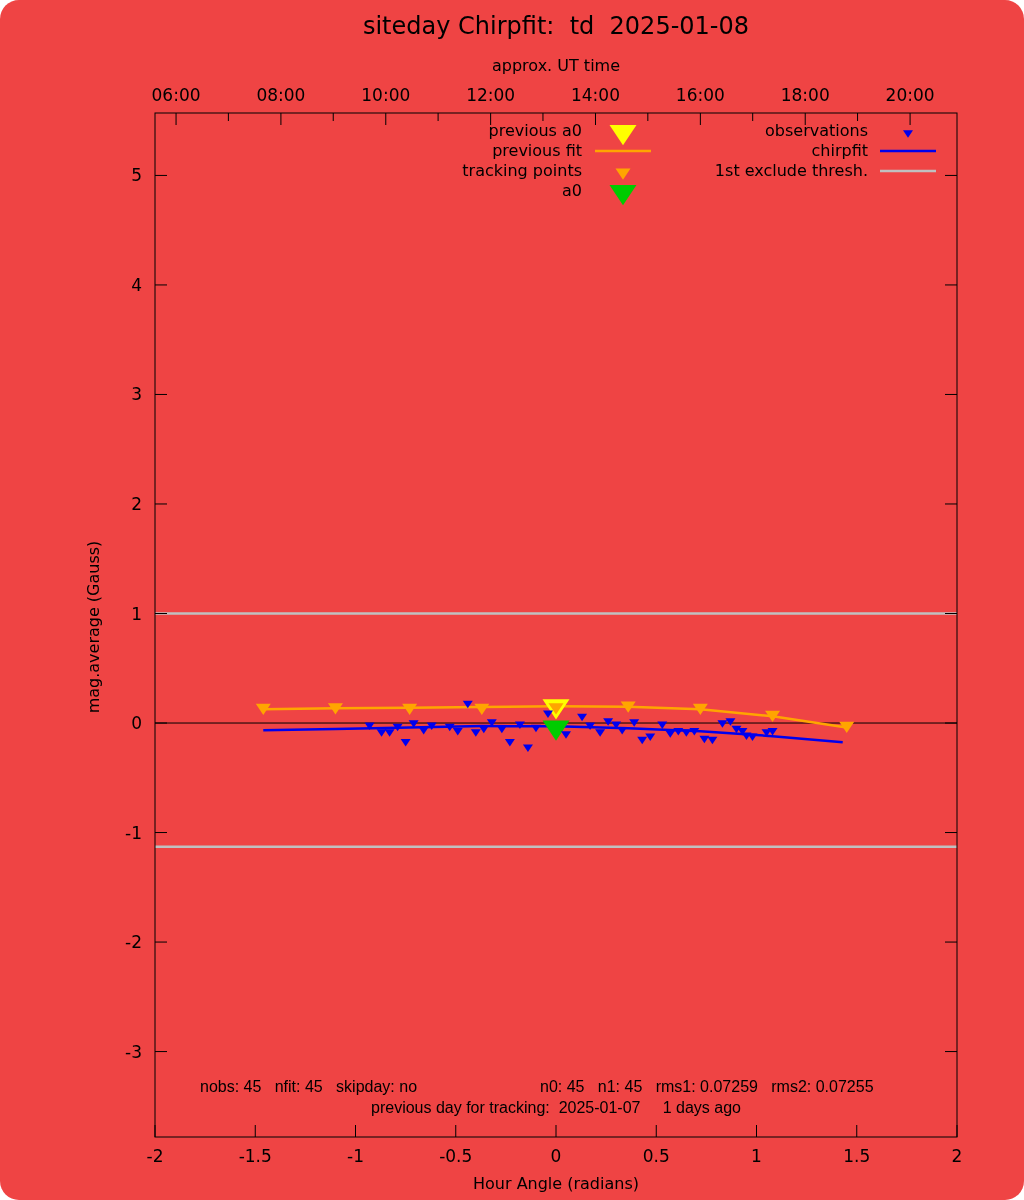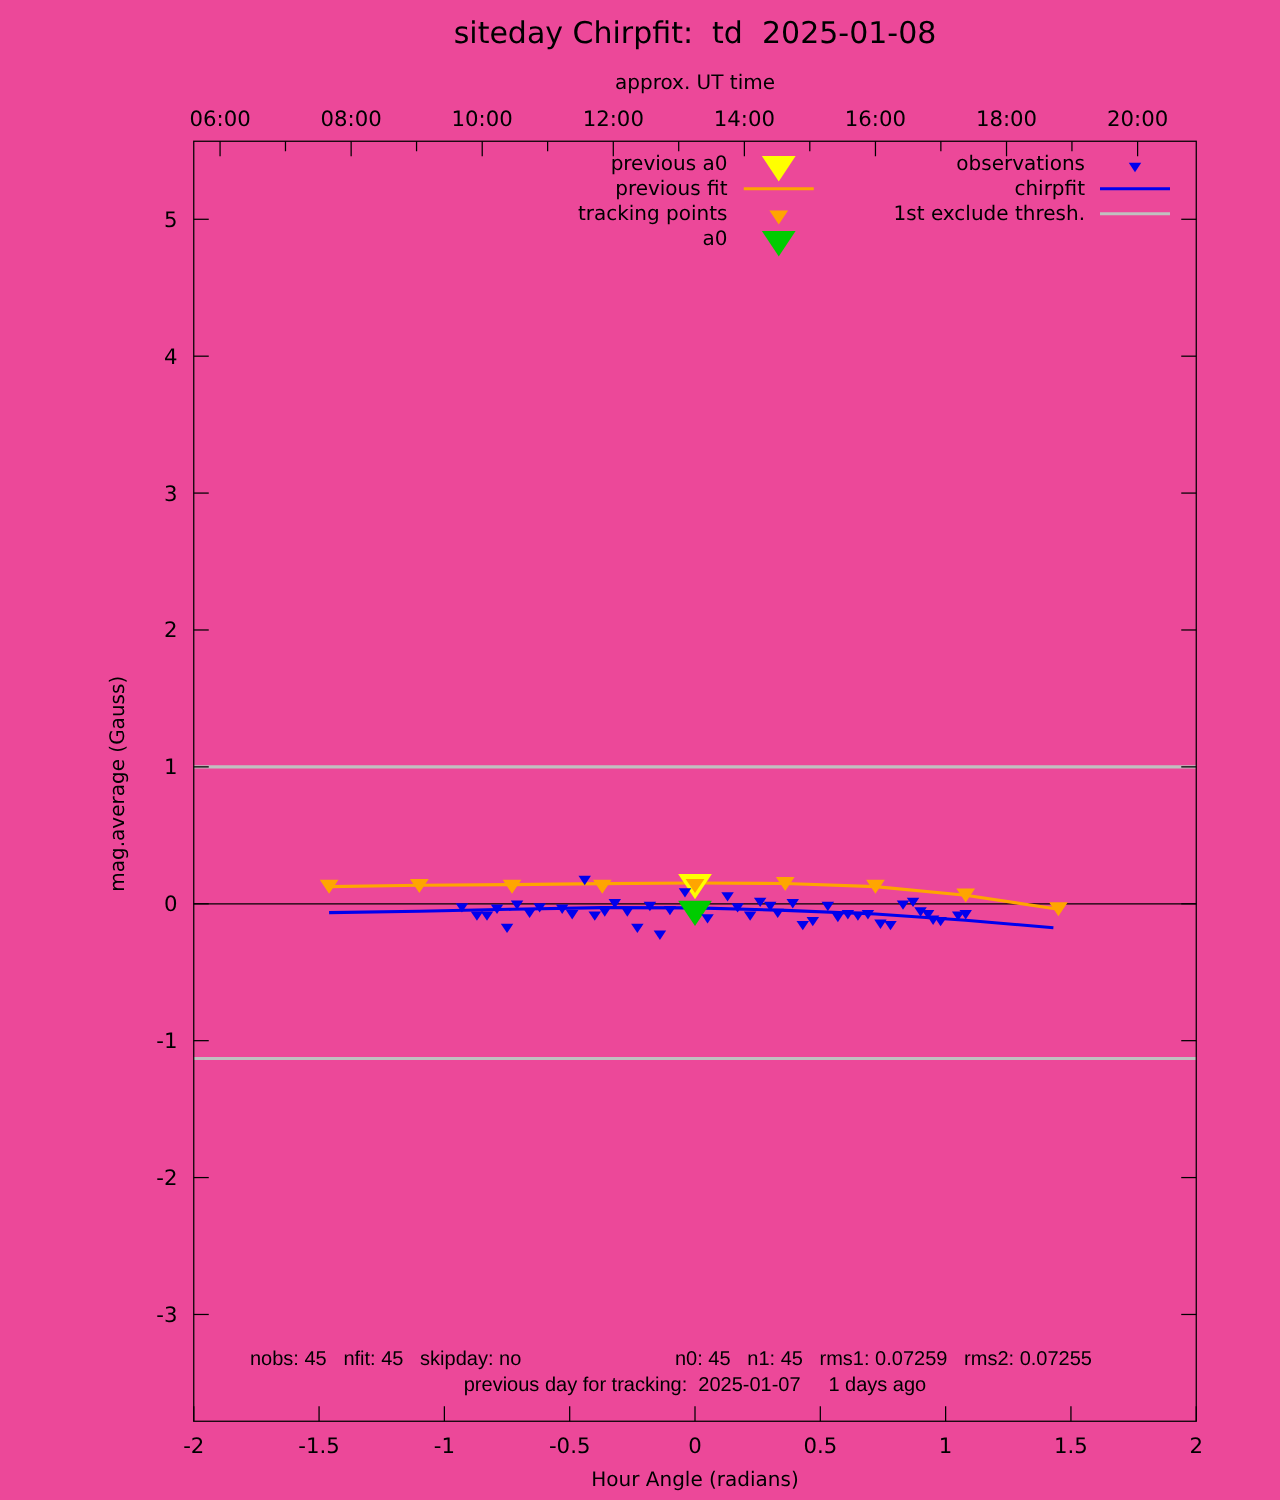--- a/index.html
+++ b/index.html
@@ -1,16 +1,16 @@
 <!DOCTYPE html>
 <html><head>
 <meta charset="utf-8">
 <style>
   html,body{margin:0;padding:0;background:#ffffff;width:1024px;height:1200px;overflow:hidden;}
-  .canvas{position:relative;width:1024px;height:1200px;background:#ec4899;}
+  .canvas{position:relative;width:1024px;height:1200px;background:#ef4444;border-radius:19px;}
   svg{display:block;}
   text{font-family:"DejaVu Sans",sans-serif;fill:#000000;white-space:pre;}
   .title{font-size:24px;}
   .lbl{font-size:16px;}
   .tick{font-size:17px;}
   .leg{font-size:16px;}
   .stats{font-family:"Liberation Sans",sans-serif;font-size:16px;}
 </style>
 </head>
 <body>

